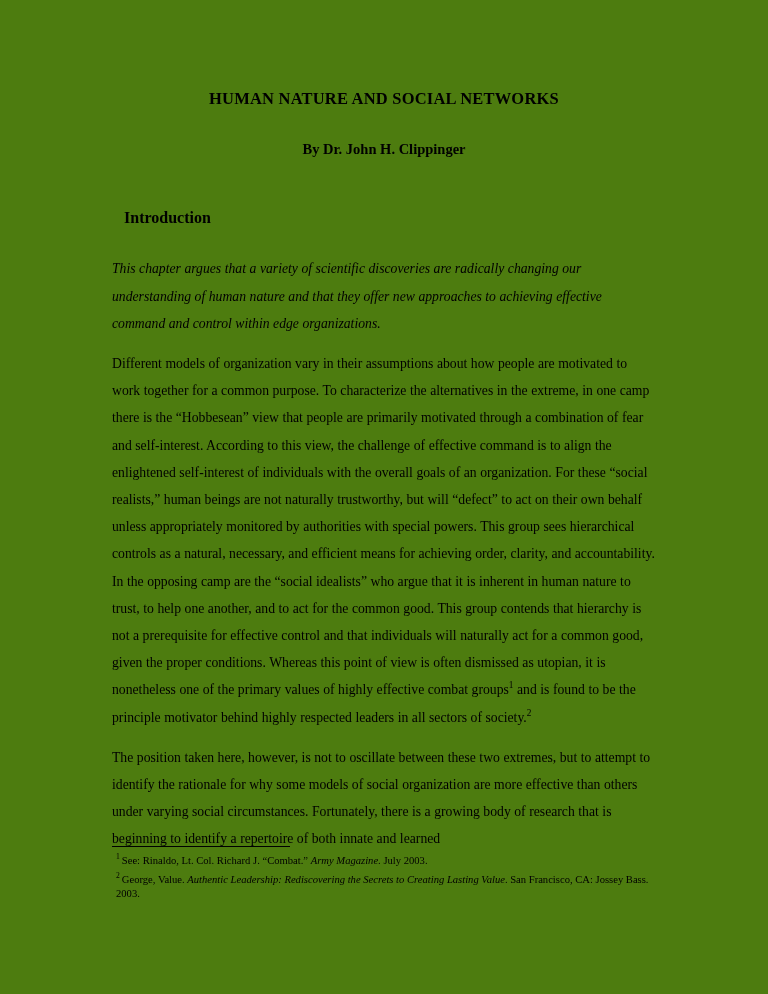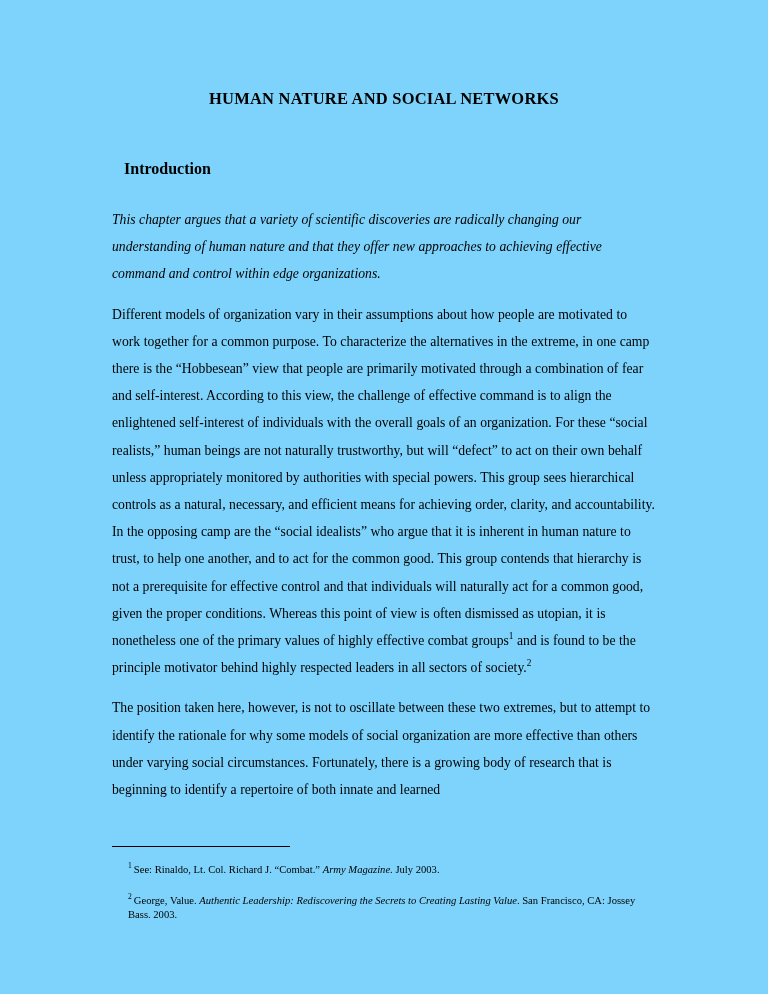--- a/index.html
+++ b/index.html
@@ -14,21 +14,21 @@
     color: #000000;
     position: relative;
     overflow: hidden;
   }
   .page {
     position: absolute;
     left: 0;
     top: 0;
     width: 768px;
     height: 994px;
-    background: #7dd3fc;
+    background: #4d7c0f;
   }
   .content {
     position: absolute;
     left: 112px;
     top: 0;
     width: 544px;
   }
 
   .doc-title {
     text-align: center;
@@ -81,21 +81,21 @@
   .fn-rule {
     width: 178px;
     height: 0;
     border: 0;
     border-top: 1px solid #000000;
     margin: 0 0 7px 0;
   }
   .fn-item {
     font-size: 10.6px;
     line-height: 14.6px;
-    margin: 16px;
+    margin: 4px;
     text-align: left;
   }
   .fn-item .fn-mark {
     font-size: 0.72em;
     vertical-align: super;
     line-height: 0;
     margin-right: 2px;
   }
   .it {
     font-style: italic;
@@ -103,20 +103,21 @@
 </style>
 </head>
 <body>
 
 <div class="page">
 
   <div class="content">
 
     <h1 class="doc-title">HUMAN NATURE AND SOCIAL NETWORKS</h1>
 
+    <p class="doc-byline">By Dr. John H. Clippinger</p>
 
     <h2 class="section-heading">Introduction</h2>
 
     <p class="para first">This chapter argues that a variety of scientific discoveries are radically changing our understanding of human nature and that they offer new approaches to achieving effective command and control within edge organizations.</p>
 
     <p class="para"><span>Different models of organization vary in their assumptions about how people are motivated to work together for a common purpose. To characterize the alternatives in the extreme, in one camp there is the “Hobbesean” view that people are primarily motivated through a combination of fear and self-interest. According to this view, the challenge of effective command is to align the enlightened self-interest of individuals with the overall goals of an organization. For these “social realists,” human beings are not naturally trustworthy, but will “defect” to act on their own behalf unless appropriately monitored by authorities with special powers. This group sees hierarchical controls as a natural, necessary, and efficient means for achieving order, clarity, and accountability. In the opposing camp are the “social idealists” who argue that it is inherent in human nature to trust, to help one another, and to act for the common good. This group contends that hierarchy is not a prerequisite for effective control and that individuals will naturally act for a common good, given the proper conditions. Whereas this point of view is often dismissed as utopian, it is nonetheless one of the primary values of highly effective combat groups</span><sup>1</sup><span> and is found to be the principle motivator behind highly respected leaders in all sectors of society.</span><sup>2</sup></p>
 
     <p class="para">The position taken here, however, is not to oscillate between these two extremes, but to attempt to identify the rationale for why some models of social organization are more effective than others under varying social circumstances. Fortunately, there is a growing body of research that is beginning to identify a repertoire of both innate and learned</p>
 
   </div>

